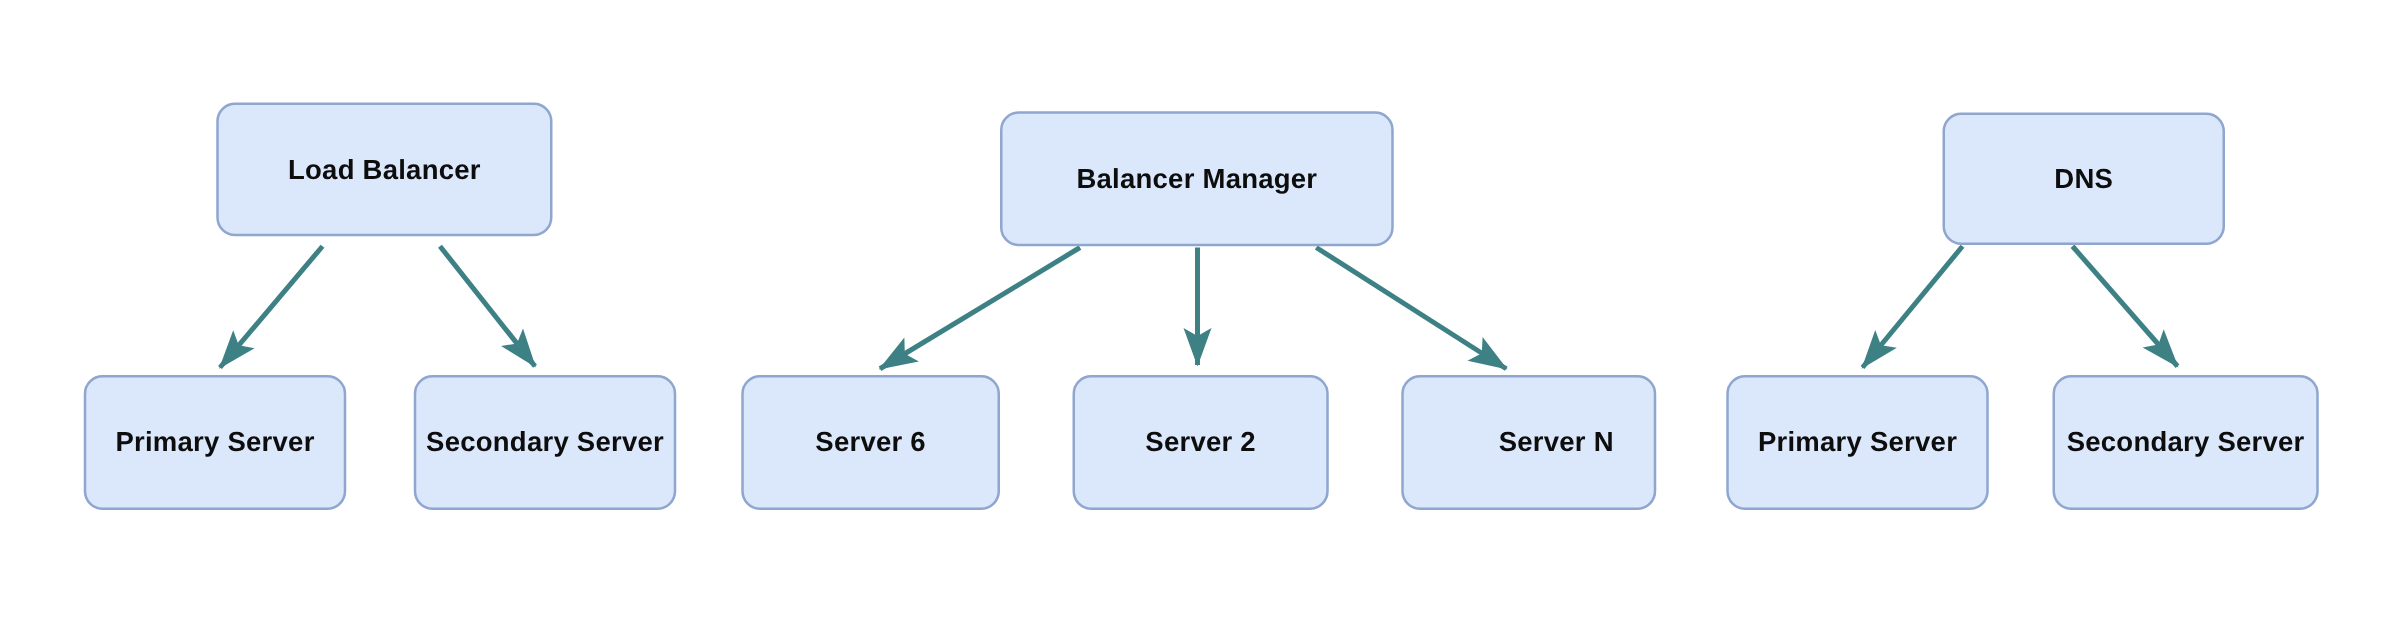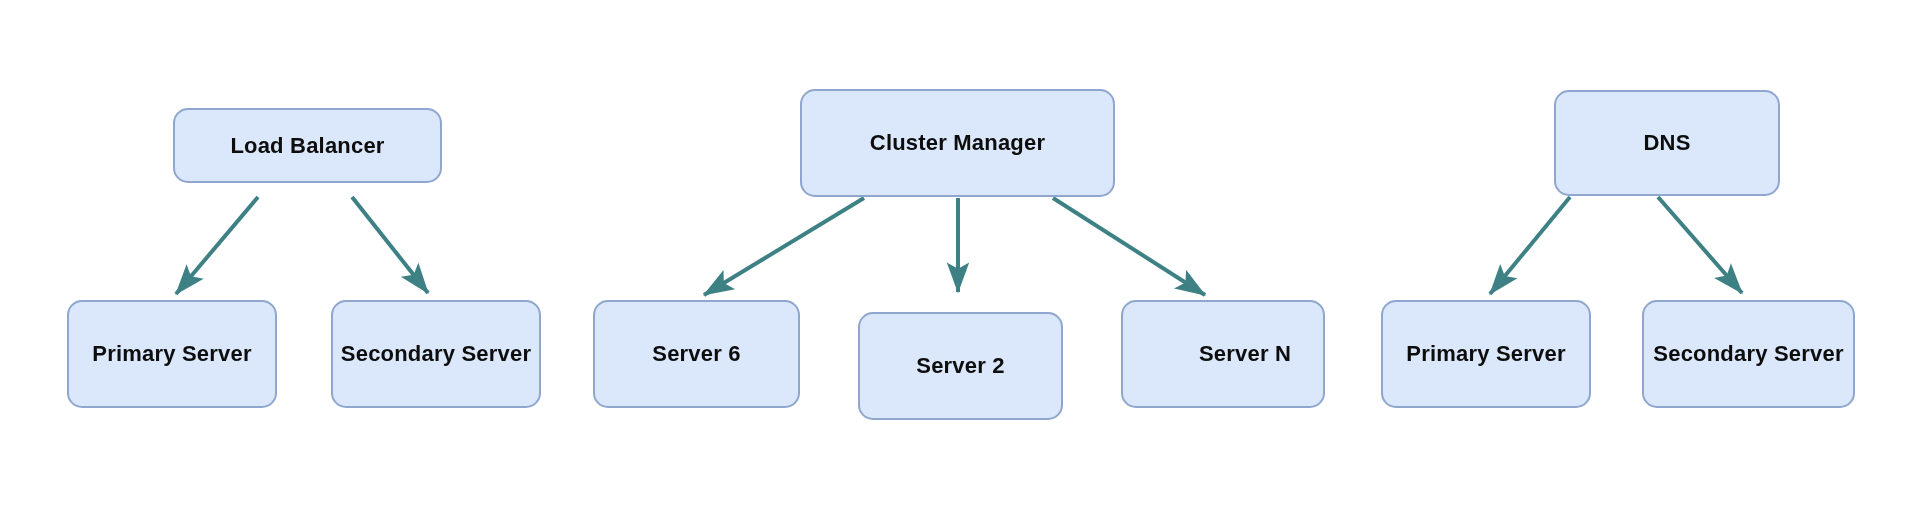--- a/index.html
+++ b/index.html
@@ -55,45 +55,45 @@
     </defs>
     <line x1="258" y1="197" x2="176" y2="294" stroke="#3e8185" stroke-width="4" marker-end="url(#arrowhead)"></line>
     <line x1="352" y1="197" x2="428" y2="293" stroke="#3e8185" stroke-width="4" marker-end="url(#arrowhead)"></line>
     <line x1="864" y1="198" x2="704" y2="295" stroke="#3e8185" stroke-width="4" marker-end="url(#arrowhead)"></line>
     <line x1="958" y1="198" x2="958" y2="292" stroke="#3e8185" stroke-width="4" marker-end="url(#arrowhead)"></line>
     <line x1="1053" y1="198" x2="1205" y2="295" stroke="#3e8185" stroke-width="4" marker-end="url(#arrowhead)"></line>
     <line x1="1570" y1="197" x2="1490" y2="294" stroke="#3e8185" stroke-width="4" marker-end="url(#arrowhead)"></line>
     <line x1="1658" y1="197" x2="1742" y2="293" stroke="#3e8185" stroke-width="4" marker-end="url(#arrowhead)"></line>
   </svg>
 
-  <div class="node" style="left:173px; top:108px; width:269px; height:75px;">
+  <div class="node" style="left:173px; top:82px; width:269px; height:107px;">
     <span class="node-label">Load Balancer</span>
   </div>
 
   <div class="node" style="left:800px; top:89px; width:315px; height:108px;">
-    <span class="node-label">Cluster Manager</span>
+    <span class="node-label">Balancer Manager</span>
   </div>
 
   <div class="node" style="left:1554px; top:90px; width:226px; height:106px;">
     <span class="node-label">DNS</span>
   </div>
 
   <div class="node" style="left:67px; top:300px; width:210px; height:108px;">
     <span class="node-label">Primary Server</span>
   </div>
 
   <div class="node" style="left:331px; top:300px; width:210px; height:108px;">
     <span class="node-label">Secondary Server</span>
   </div>
 
   <div class="node" style="left:593px; top:300px; width:207px; height:108px;">
     <span class="node-label">Server 6</span>
   </div>
 
-  <div class="node" style="left:858px; top:312px; width:205px; height:108px;">
+  <div class="node" style="left:858px; top:300px; width:205px; height:108px;">
     <span class="node-label">Server 2</span>
   </div>
 
   <div class="node" style="left:1121px; top:300px; width:204px; height:108px;padding-left:44px;">
     <span class="node-label">Server N</span>
   </div>
 
   <div class="node" style="left:1381px; top:300px; width:210px; height:108px;">
     <span class="node-label">Primary Server</span>
   </div>

